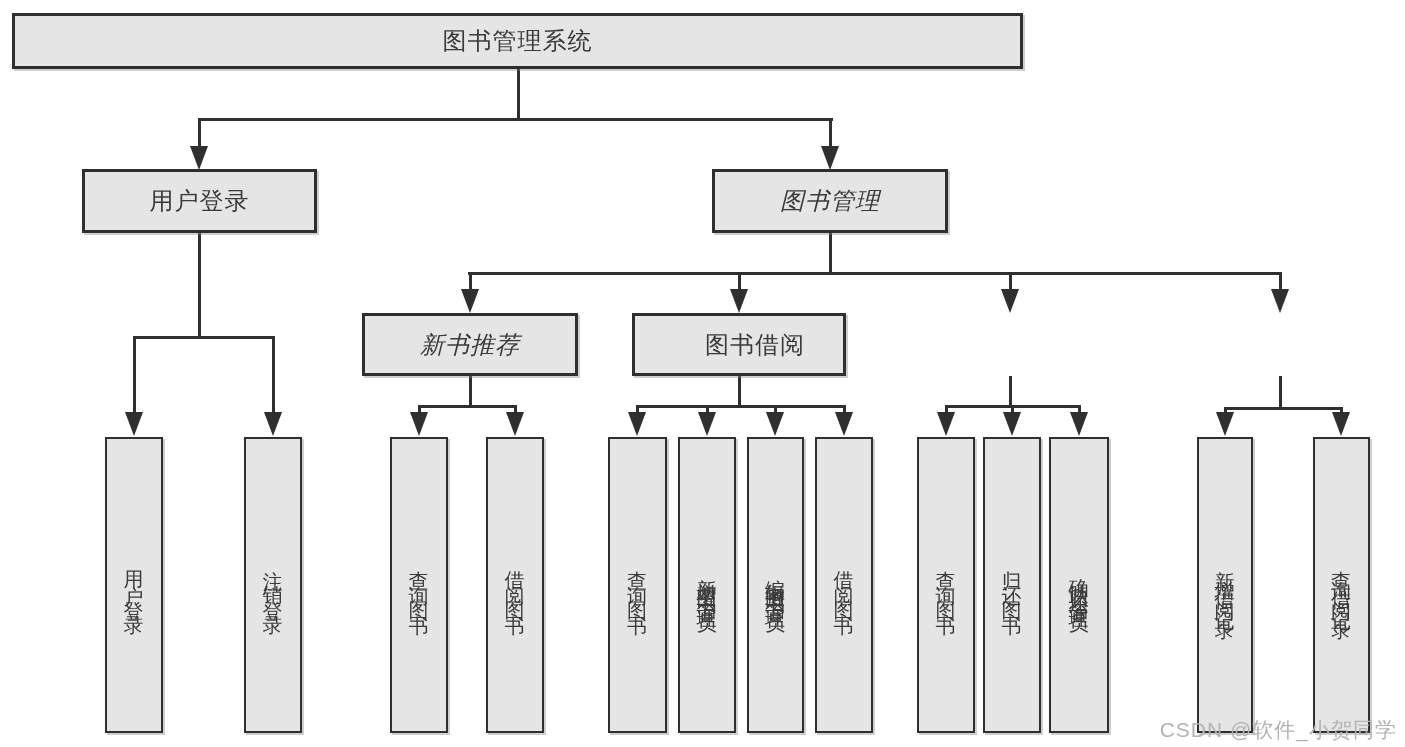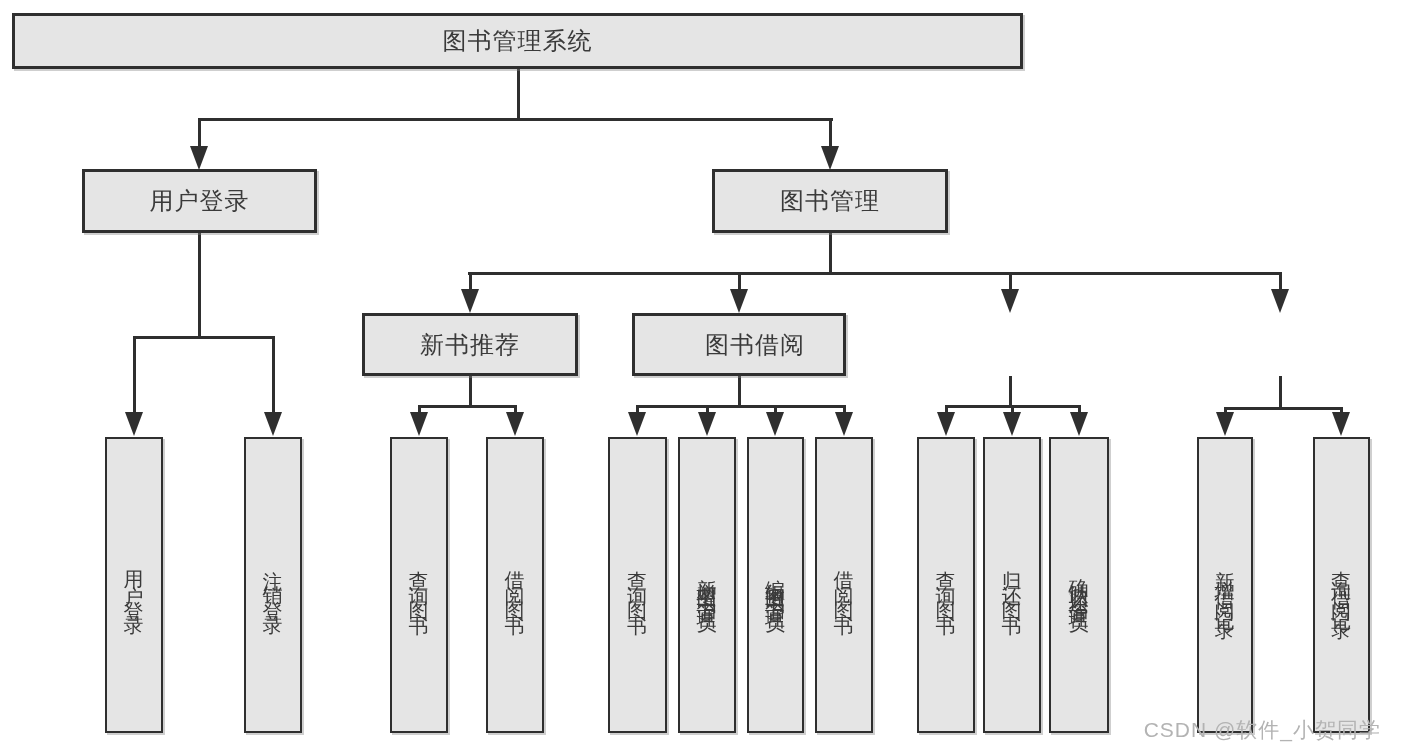--- a/index.html
+++ b/index.html
@@ -18,21 +18,21 @@
   .sp4{letter-spacing:15px;}
   .sp6{letter-spacing:10px;}
   .sp9{letter-spacing:5px;}
   .line{position:absolute;background:#2f2f2f;}
   .arrow{
     position:absolute;width:0;height:0;
     border-left:9px solid transparent;border-right:9px solid transparent;
     border-top:24px solid #2f2f2f;
   }
   .watermark{
-    position:absolute;top:716px;right:24px;font-size:21px;color:#b3b3b3;
+    position:absolute;top:716px;right:8px;font-size:21px;color:#b3b3b3;
     letter-spacing:1px;z-index:5;white-space:nowrap;margin-left:30px;
   }
 </style>
 </head>
 <body>
 
 <div class="canvas">
 
   <div class="line" style="left:517px;top:69px;width:3px;height:49px;"></div>
   <div class="line" style="left:198px;top:118px;width:635px;height:3px;"></div>
@@ -93,25 +93,25 @@
   <div class="arrow" style="left:1216px;top:412px;"></div>
   <div class="arrow" style="left:1332px;top:412px;"></div>
 
   <div class="box" style="left:12px;top:13px;width:1011px;height:56px;">
     <span class="lbl">图书管理系统</span>
   </div>
 
   <div class="box" style="left:82px;top:169px;width:235px;height:64px;">
     <span class="lbl">用户登录</span>
   </div>
-  <div class="box" style="left:712px;top:169px;width:236px;height:64px;">
+  <div class="box" style="left:712px;top:169px;width:236px;height:64px;font-style:italic;">
     <span class="lbl">图书管理</span>
   </div>
 
-  <div class="box" style="left:362px;top:313px;width:216px;height:63px;">
+  <div class="box" style="left:362px;top:313px;width:216px;height:63px;font-style:italic;">
     <span class="lbl">新书推荐</span>
   </div>
   <div class="box" style="left:632px;top:313px;width:214px;height:63px;padding-left:32px;">
     <span class="lbl">图书借阅</span>
   </div>
 
   <div class="box leaf" style="left:105px;width:58px;">
     <span class="v sp4">用户登录</span>
   </div>
   <div class="box leaf" style="left:244px;width:58px;">

